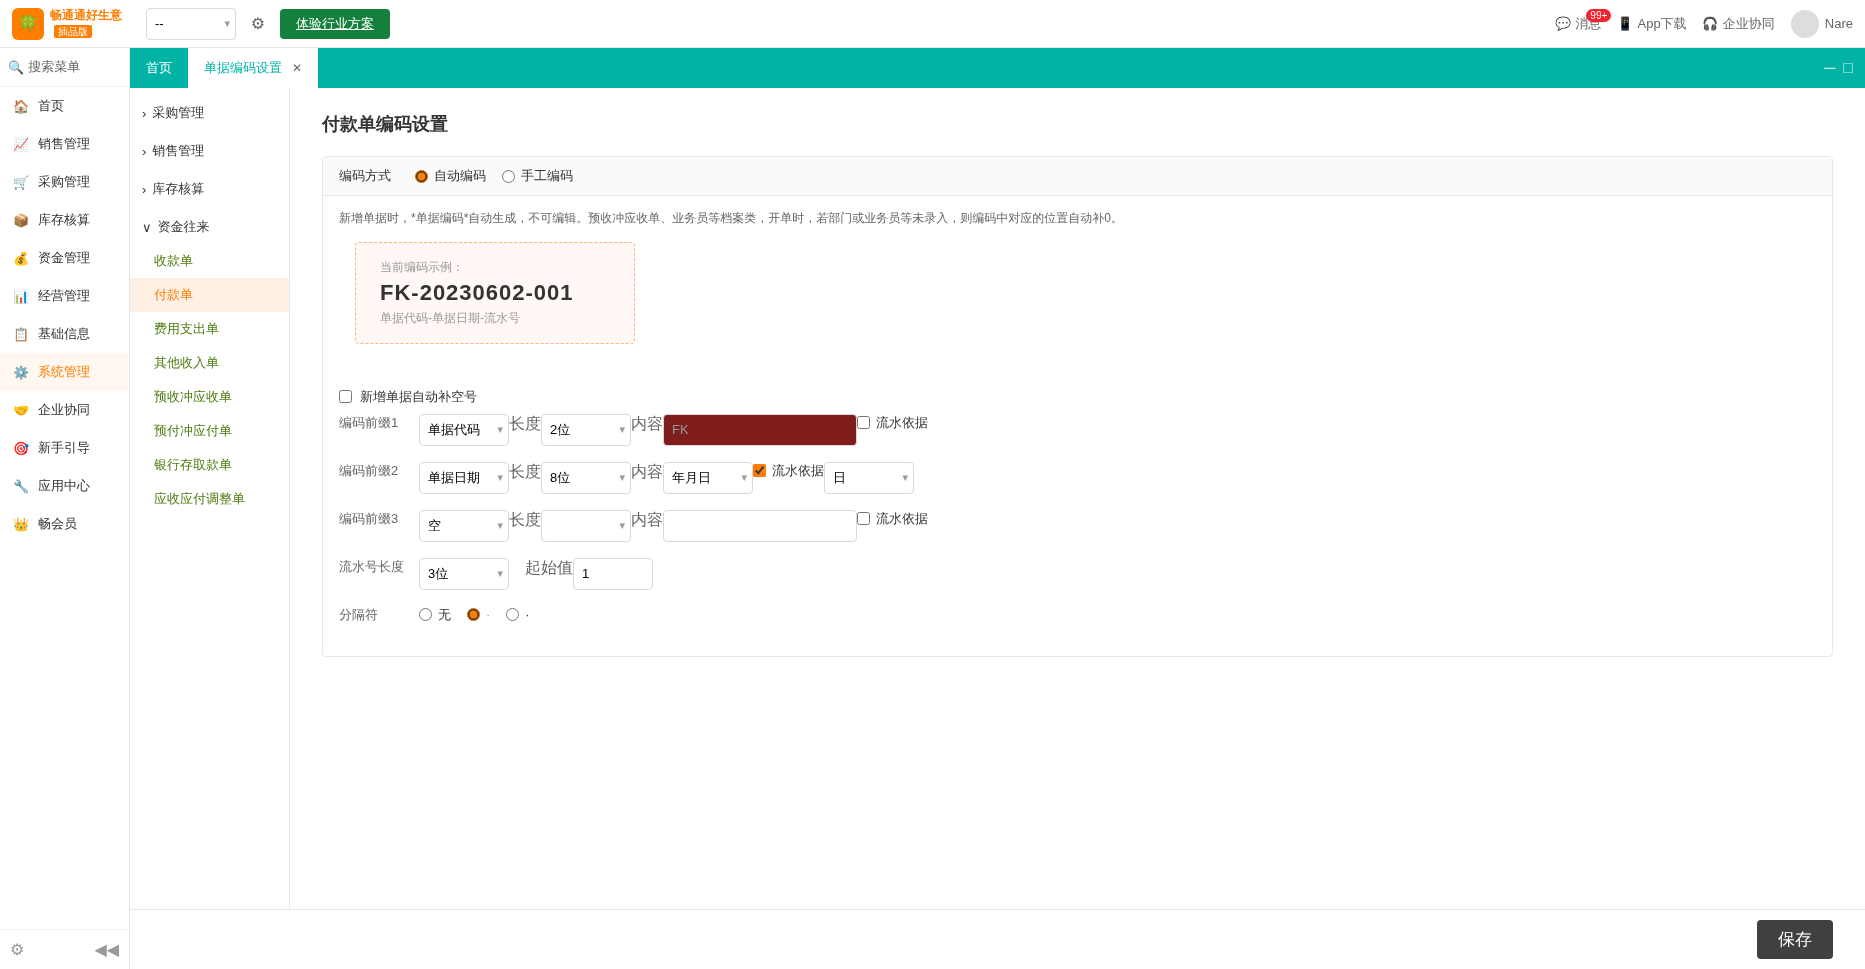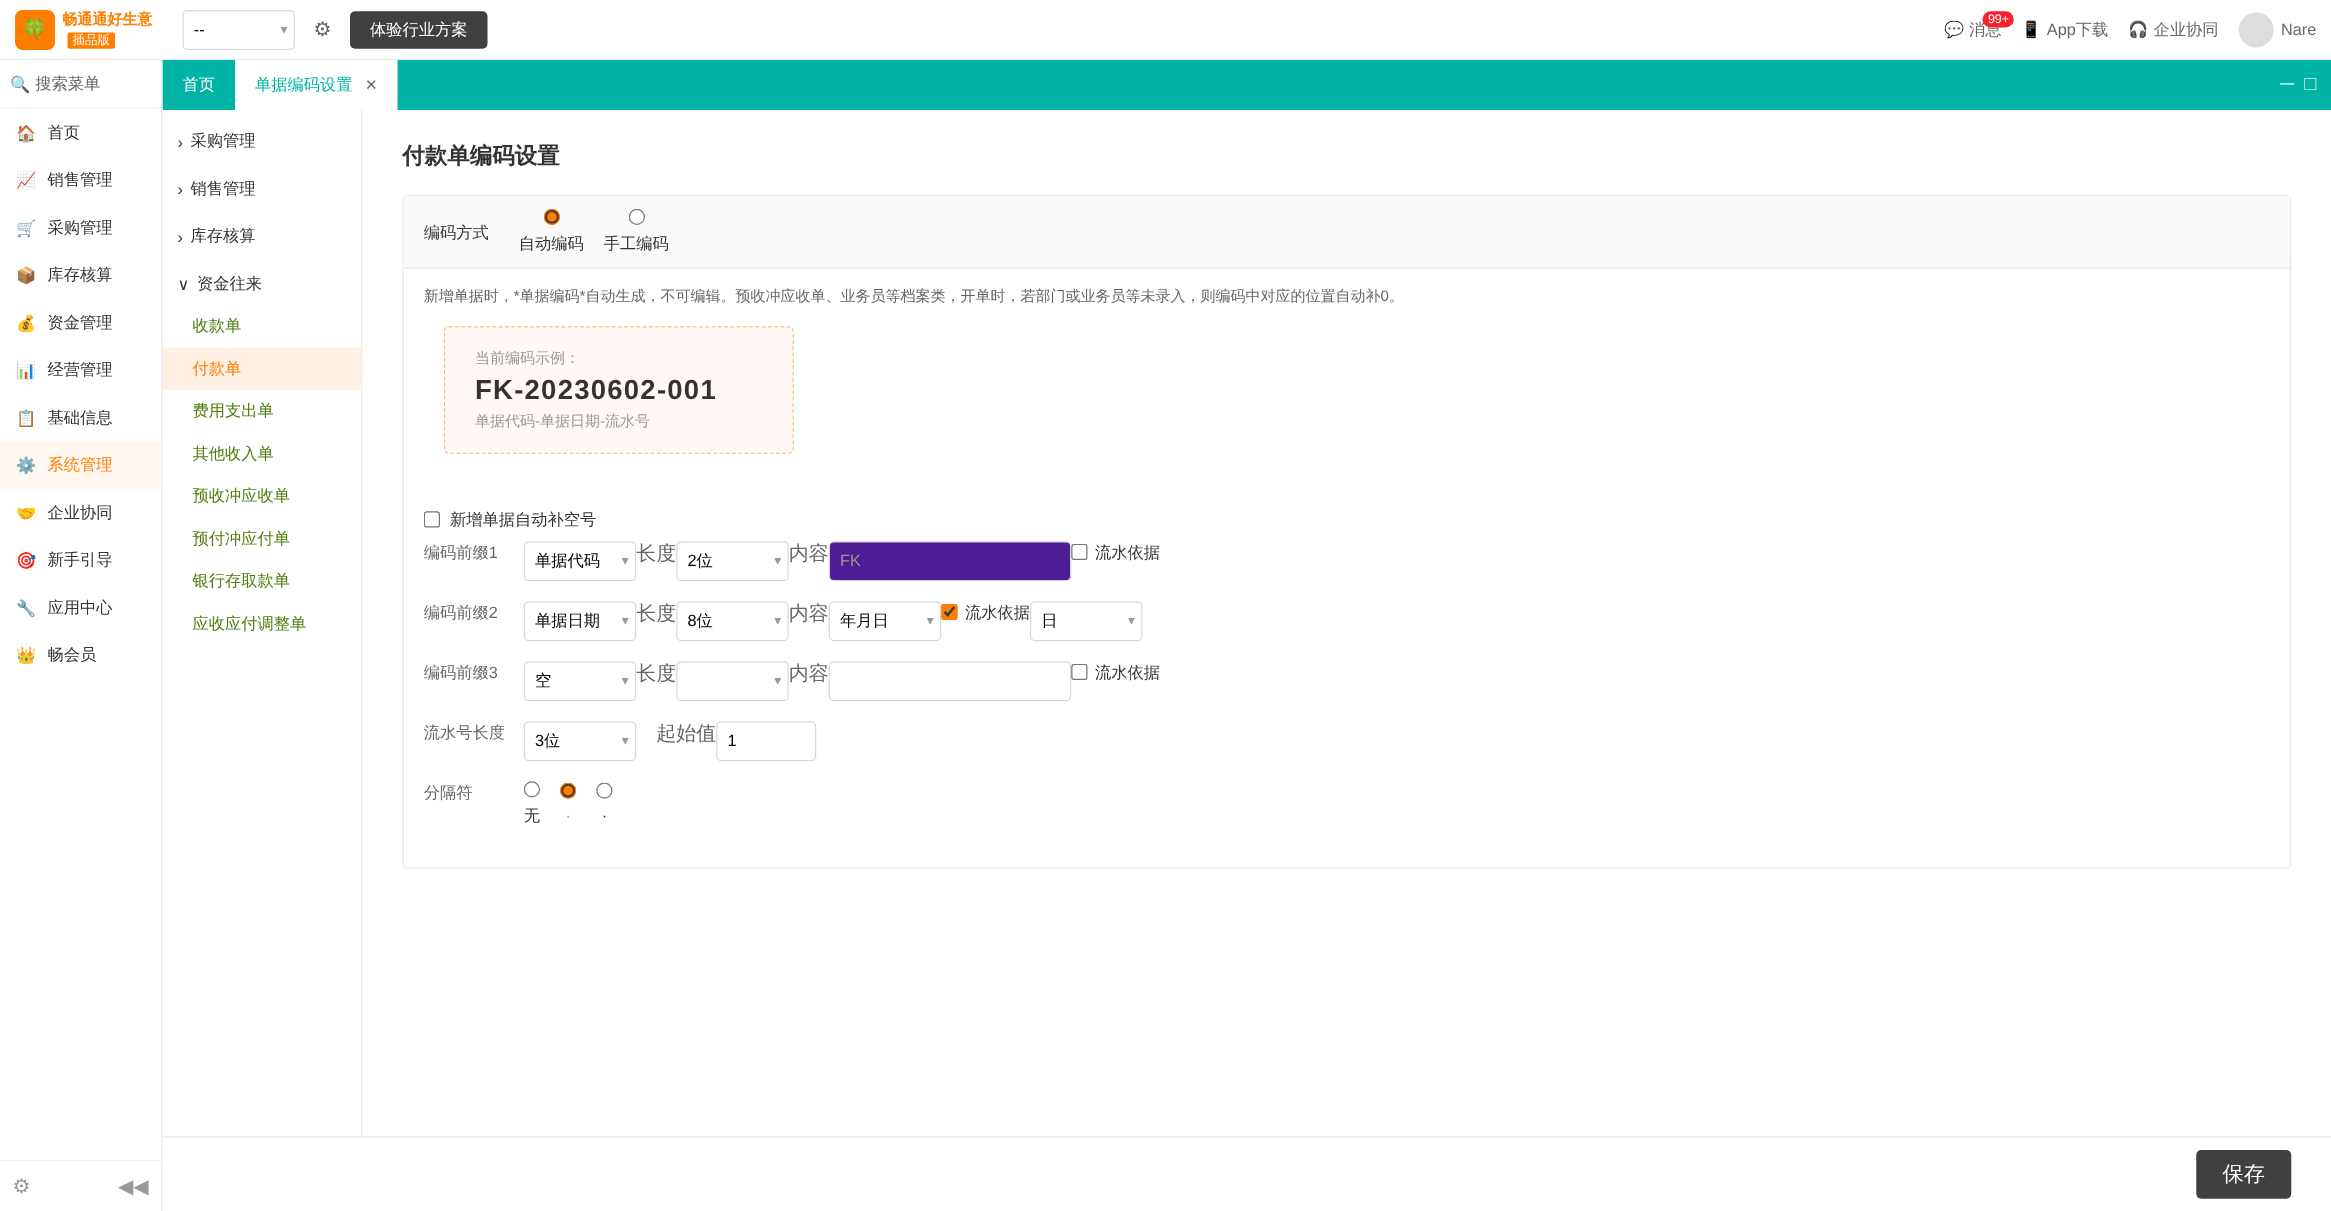--- a/index.html
+++ b/index.html
@@ -17,21 +17,21 @@
       flex-shrink: 0;
     }
     .top-header-left { display: flex; align-items: center; gap: 8px; }
     .brand-logo { display: flex; align-items: center; gap: 6px; }
     .brand-icon { width: 32px; height: 32px; background: #ff7d00; border-radius: 6px; display: flex; align-items: center; justify-content: center; color: white; font-size: 16px; }
     .brand-text { font-size: 12px; color: #ff7d00; line-height: 1.3; }
     .brand-tag { background: #ff7d00; color: white; font-size: 10px; padding: 1px 4px; border-radius: 2px; margin-left: 4px; }
     .header-nav { display: flex; align-items: center; gap: 8px; margin-left: 16px; }
     .header-nav select { border: none; background: transparent; font-size: 13px; cursor: pointer; }
     .gear-btn { width: 28px; height: 28px; border: none; background: transparent; cursor: pointer; font-size: 16px; color: #666; }
-    .trial-btn { background: #404040; color: white; border: none; padding: 6px 16px; border-radius: 4px; cursor: pointer; font-size: 13px; }
+    .trial-btn { background: #15803d; color: white; border: none; padding: 6px 16px; border-radius: 4px; cursor: pointer; font-size: 13px; text-decoration: underline; }
     .top-header-right { display: flex; align-items: center; gap: 16px; font-size: 13px; color: #666; }
     .msg-badge { position: relative; display: flex; align-items: center; gap: 4px; cursor: pointer; }
     .badge { background: #f5222d; color: white; font-size: 10px; padding: 1px 4px; border-radius: 8px; position: absolute; top: -6px; right: -10px; }
     .user-avatar { width: 28px; height: 28px; background: #ddd; border-radius: 50%; }
 
     
     .app-body { display: flex; flex: 1; overflow: hidden; }
 
     
     .sidebar {
@@ -119,21 +119,21 @@
     .section-header {
       padding: 10px 16px;
       background: #fafafa;
       border-bottom: 1px solid #e8e8e8;
       display: flex;
       align-items: center;
       gap: 24px;
     }
     .section-label { font-size: 13px; color: #333; font-weight: 500; }
     .radio-group { display: flex; align-items: center; gap: 16px; }
-    .radio-item { display: flex; align-items: center; gap: 6px; cursor: pointer; font-size: 13px; flex-direction: column; }
+    .radio-item { display: flex; align-items: center; gap: 6px; cursor: pointer; font-size: 13px; }
     .radio-item input[type="radio"] { accent-color: #ff7d00; }
 
     
     .info-text {
       font-size: 12px;
       color: #666;
       padding: 12px 16px;
       line-height: 1.8;
     }
 
@@ -210,21 +210,21 @@
     }
     .form-input {
       height: 32px;
       border: 1px solid #d9d9d9;
       border-radius: 4px;
       padding: 0 8px;
       font-size: 13px;
       background: #fff;
     }
     .form-input.readonly {
-      background: #4c1d95;
+      background: #7f1d1d;
       color: #999;
     }
     .content-label {
       font-size: 16px;
       color: #666;
     }
     .liushui-checkbox { display: flex; align-items: center; gap: 6px; font-size: 13px; }
     .liushui-checkbox input[type="checkbox"] { accent-color: #ff7d00; }
 
     

